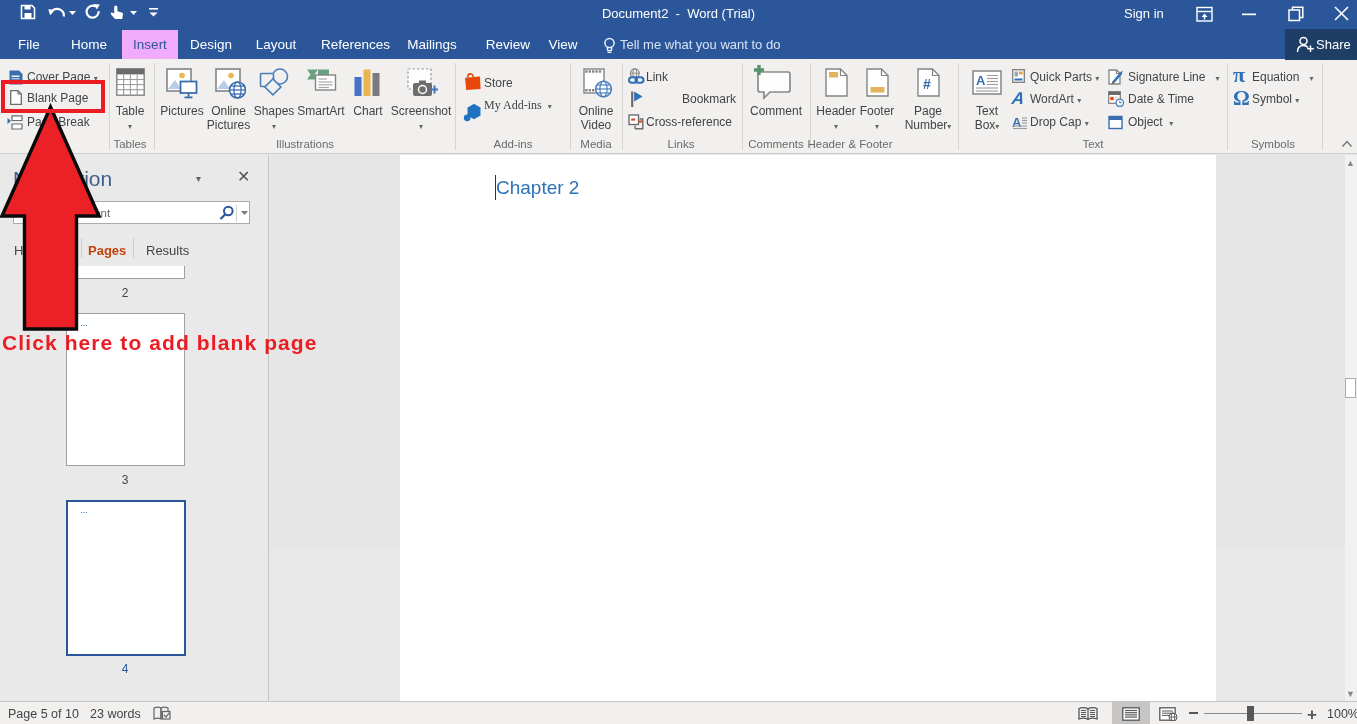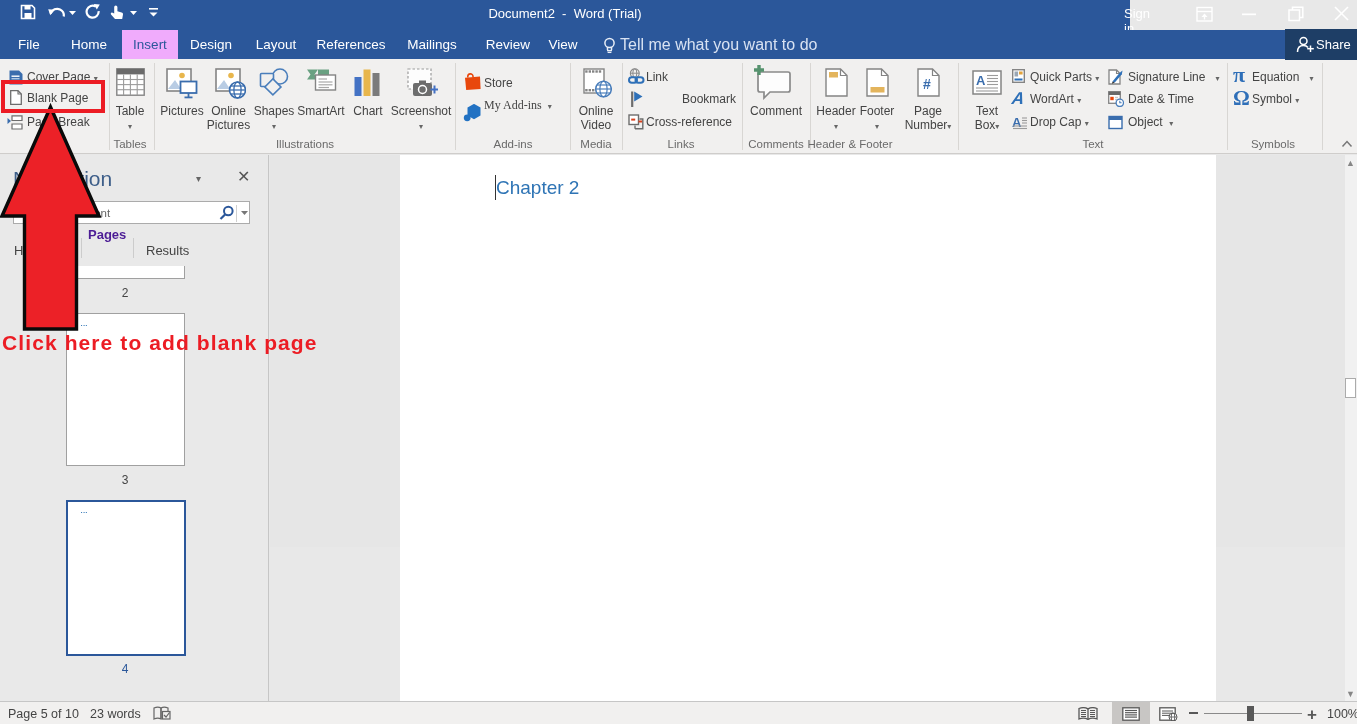--- a/index.html
+++ b/index.html
@@ -1,29 +1,29 @@
 <!DOCTYPE html>
 <html><head>
 <meta charset="utf-8">
 <style>
 * { margin:0; padding:0; box-sizing:border-box; }
 html,body { width:1357px; height:724px; overflow:hidden; font-family:"Liberation Sans",sans-serif; }
 #stage { position:relative; width:1357px; height:724px; background:#e8e8e8; }
 .abs { position:absolute; }
 
 
-#titlebar { left:0; top:0; width:1130px; height:30px; background:#2b579a; color:#fff;padding-left:16px; }
+#titlebar { left:0; top:0; width:1357px; height:30px; background:#2b579a; color:#fff;padding-left:16px; }
 #titlebar .title { position:absolute; left:0; right:0; top:6px; text-align:center; font-size:13px; color:#fff; }
 #signin { position:absolute; left:1124px; top:6px; font-size:13px; color:#fff; }
 
 
 #tabbar { left:0; top:30px; width:1357px; height:29px; background:#2b579a; }
 .tab { position:absolute; top:0; height:29px; line-height:29px; color:#fff; font-size:13.5px; text-align:center; }
 .tab.active { background:#f0abfc; color:#2b579a; }
-#tellme { position:absolute; left:620px; top:0; height:29px; line-height:29px; color:#d8e2f2; font-size:16px; }
+#tellme { position:absolute; left:620px; top:0; height:29px; line-height:29px; color:#d8e2f2; font-size:13px; }
 #sharebtn { position:absolute; left:1285px; top:29px; width:72px; height:31px; background:#1e3e66; color:#fff; font-size:13px; z-index:5; }
 
 
 #ribbon { left:0; top:59px; width:1357px; height:95px; background:#f1f0ef; border-bottom:1px solid #cfcdcb; }
 .gsep { position:absolute; top:4px; height:87px; width:1px; background:#d8d6d3; }
 .glabel { position:absolute; top:79px; font-size:11.5px; color:#6a6a6a; text-align:center; }
 .bigtxt { position:absolute; font-size:12px; color:#444; text-align:center; line-height:14px; }
 .smalltxt { position:absolute; font-size:12px; color:#444; white-space:nowrap; }
 .darr { color:#666; font-size:8px; }
 
@@ -101,21 +101,21 @@
       <line x1="14" y1="1" x2="1" y2="14" stroke="#fff" stroke-width="1.6"></line>
     </svg>
   </div>
 
   <div id="tabbar" class="abs">
     <div class="tab" style="left:8px;width:42px;">File</div>
     <div class="tab" style="left:62px;width:54px;">Home</div>
     <div class="tab active" style="left:122px;width:56px;">Insert</div>
     <div class="tab" style="left:184px;width:54px;">Design</div>
     <div class="tab" style="left:248px;width:56px;">Layout</div>
-    <div class="tab" style="left:312px;width:78px;">References</div>
+    <div class="tab" style="left:312px;width:78px;text-align:right;">References</div>
     <div class="tab" style="left:400px;width:64px;">Mailings</div>
     <div class="tab" style="left:481px;width:54px;">Review</div>
     <div class="tab" style="left:542px;width:42px;">View</div>
     <div id="tellme">Tell me what you want to do</div>
     <svg class="icon" style="left:603px;top:7px;" width="13" height="17" viewBox="0 0 13 17">
       <circle cx="6.5" cy="6" r="4.6" fill="none" stroke="#e8eef7" stroke-width="1.5"></circle>
       <path d="M4.5 10 L4.5 13 M8.5 10 L8.5 13" stroke="#e8eef7" stroke-width="1.5" fill="none"></path>
       <line x1="4" y1="13.6" x2="9" y2="13.6" stroke="#e8eef7" stroke-width="1.3"></line>
       <line x1="4.6" y1="15.4" x2="8.4" y2="15.4" stroke="#e8eef7" stroke-width="1.3"></line>
     </svg>
@@ -421,21 +421,21 @@
       <svg style="position:absolute;left:205px;top:3px;" width="16" height="16" viewBox="0 0 16 16">
         <circle cx="9.3" cy="6" r="4.3" fill="none" stroke="#2b579a" stroke-width="2"></circle>
         <line x1="1.5" y1="14" x2="6.3" y2="9.3" stroke="#2b579a" stroke-width="2.2"></line>
       </svg>
       <div style="position:absolute;left:222px;top:3px;width:1px;height:17px;background:#d0d0d0;"></div>
         <svg style="position:absolute;left:227px;top:8px;" width="8" height="6" viewBox="0 0 8 6">
           <polygon points="0,1 7,1 3.5,5" fill="#777"></polygon>
         </svg>
     </div>
     <div style="position:absolute;left:14px;top:88px;font-size:13px;color:#444;">Headings</div>
-    <div style="position:absolute;left:88px;top:72px;font-size:13px;color:#4c1d95;font-weight:bold;">Pages</div>
+    <div style="position:absolute;left:88px;top:88px;font-size:13px;color:#c2410c;font-weight:bold;">Pages</div>
     <div style="position:absolute;left:146px;top:88px;font-size:13px;color:#444;">Results</div>
     <div style="position:absolute;left:81px;top:83px;width:1px;height:20px;background:#ccc;"></div>
     <div style="position:absolute;left:133px;top:83px;width:1px;height:20px;background:#ccc;"></div>
 
     <div style="position:absolute;left:66px;top:111px;width:119px;height:13px;background:#fff;border:1px solid #a0a0a0;border-top:none;"></div>
     <div style="position:absolute;left:0px;top:131px;width:250px;text-align:center;font-size:12px;color:#444;">2</div>
     <div style="position:absolute;left:66px;top:158px;width:119px;height:153px;background:#fff;border:1px solid #a0a0a0;">
       <div style="position:absolute;left:14px;top:9px;font-size:4px;color:#2e74b5;letter-spacing:1px;">▪▪▪</div>
     </div>
     <div style="position:absolute;left:0px;top:318px;width:250px;text-align:center;font-size:12px;color:#444;">3</div>

